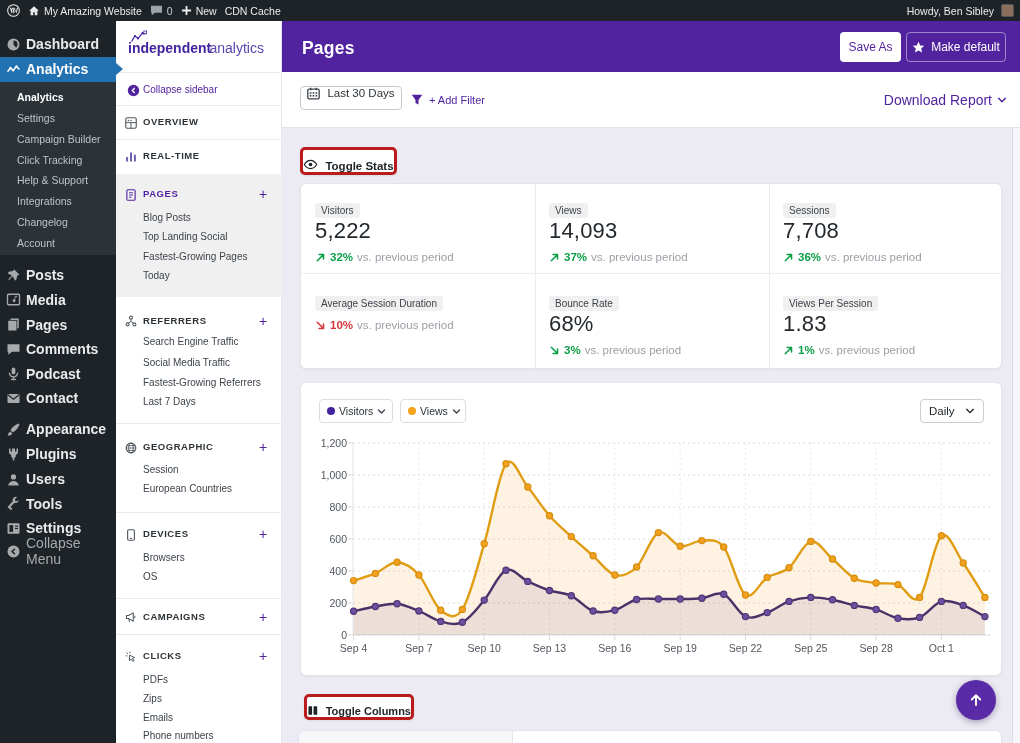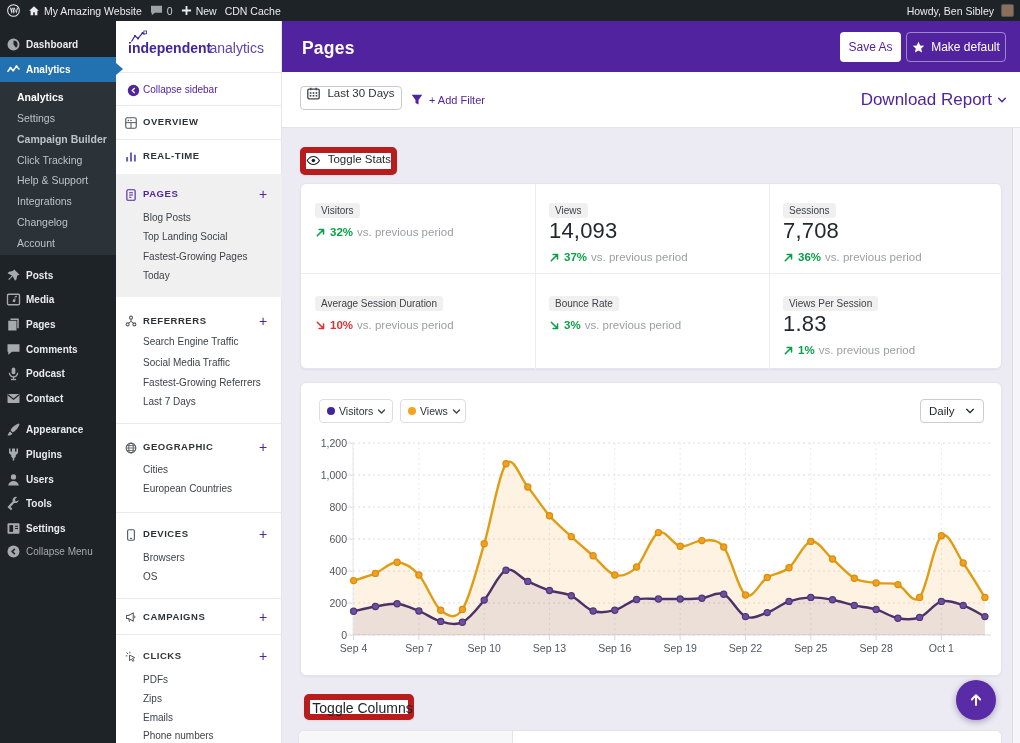--- a/index.html
+++ b/index.html
@@ -3,48 +3,48 @@
 *{margin:0;padding:0;box-sizing:border-box}
 html,body{width:1020px;height:743px;overflow:hidden}
 body{font-family:"Liberation Sans",sans-serif;background:#eceaf2;position:relative}
 .ab{position:absolute;display:flex;align-items:center}
 
 #adminbar{left:0;top:0;width:1020px;height:21px;background:#1d2327;color:#ebebee;font-size:10.5px;z-index:40}
 #adminbar .it{display:flex;align-items:center;gap:4px;margin-right:8px}
 #adminbar svg{display:block}
 
 #wpmenu{left:0;top:21px;width:116px;height:722px;background:#1d2327;display:block;z-index:30}
-.wpitem{position:absolute;left:0;width:116px;height:25px;display:flex;align-items:center;color:#e8eaed;font-size:10px;font-weight:700}
+.wpitem{position:absolute;left:0;width:116px;height:25px;display:flex;align-items:center;color:#e8eaed;font-size:14px;font-weight:700}
 .wpitem .ic{width:15px;height:15px;margin-left:6px;margin-right:5px;flex:0 0 15px;display:flex;align-items:center;justify-content:center}
 .wpsub{position:absolute;left:0;width:116px;background:#2c3338}
 .wpsubitem{position:absolute;left:17px;font-size:10.5px;color:#bdc3c7;white-space:nowrap}
 #arrowcur{position:absolute;left:116px;top:63px;width:0;height:0;border:6px solid transparent;border-left:7px solid #2271b1;z-index:35}
 
 #iaside{position:absolute;left:116px;top:21px;width:166px;height:722px;background:#fff;z-index:20;border-right:1px solid #e6e4ec}
 .iadiv{position:absolute;left:0;width:166px;height:1px;background:#e9e8ee}
 .iasec{position:absolute;left:27px;font-size:9.5px;font-weight:700;letter-spacing:.55px;color:#2c3338;white-space:nowrap}
 .iasub{position:absolute;left:27px;font-size:10px;color:#3c434a;white-space:nowrap}
 .iaplus{position:absolute;left:143px;font-size:14px;color:#52239f;font-weight:400}
 .iaico{position:absolute;left:9px;width:12px;height:12px}
 
 #phead{position:absolute;left:282px;top:21px;width:738px;height:51px;background:#52239f}
 #phead h1{position:absolute;left:20px;top:15px;font-size:17.5px;line-height:24px;color:#fff;font-weight:700;letter-spacing:.2px}
 #saveas{position:absolute;left:840px;top:32px;width:61px;height:30px;background:#fff;border-radius:4px;color:#52239f;font-size:12px;font-weight:400;display:flex;align-items:center;justify-content:center}
 #makedef{position:absolute;left:906px;top:32px;width:100px;height:30px;border:1px solid rgba(255,255,255,.45);border-radius:4px;color:#fff;font-size:12px;font-weight:400;display:flex;align-items:center;justify-content:center;gap:6px}
 
 #toolbar{position:absolute;left:282px;top:72px;width:738px;height:56px;background:#fff;border-bottom:1px solid #e4e3e9}
 #last30{position:absolute;left:18px;top:14px;width:102px;height:24px;border:1px solid #c9cacf;border-radius:4px;background:#fff;display:flex;align-items:flex-start;justify-content:center;gap:7px;font-size:11.5px;color:#2c3338;font-weight:400}
 #addfilter{position:absolute;left:129px;top:14px;height:28px;display:flex;align-items:center;gap:6px;color:#52239f;font-size:11px;font-weight:400}
-#dlreport{position:absolute;right:13px;top:14px;height:28px;display:flex;align-items:center;gap:5px;color:#52239f;font-size:17px;font-weight:400}
+#dlreport{position:absolute;right:13px;top:14px;height:28px;display:flex;align-items:center;gap:5px;color:#52239f;font-size:14px;font-weight:400}
 
 #content{position:absolute;left:282px;top:128px;width:738px;height:615px;background:#eceaf2}
 #scrollstrip{position:absolute;left:1012px;top:128px;width:8px;height:615px;background:#f6f5f9;border-left:1px solid #dddce4;z-index:25}
-.wbtn{position:absolute;white-space:nowrap;background:#fff;border-radius:5px;display:flex;align-items:flex-start;justify-content:center;gap:7px;font-size:12px;color:#1d2327;font-weight:400;box-shadow:0 1px 2px rgba(20,20,40,.08);border:6px solid #b91c1c}
+.wbtn{position:absolute;white-space:nowrap;background:#fff;border-radius:5px;display:flex;align-items:flex-end;justify-content:center;gap:7px;font-size:12px;color:#1d2327;font-weight:700;box-shadow:0 1px 2px rgba(20,20,40,.08);border:3px solid #b91c1c}
 #togglestats{left:18px;top:19px;width:97px;height:28px;font-size:11.5px}
-#togglecols{left:22px;top:566px;width:110px;height:26px;font-size:14px}
+#togglecols{left:22px;top:566px;width:110px;height:26px;font-size:11px}
 
 #stats{position:absolute;left:18px;top:55px;width:702px;height:186px;background:#fff;border:1px solid #e5e4ea;border-radius:6px;box-shadow:0 1px 2px rgba(20,20,40,.05)}
 .scell{position:absolute;width:234px}
 .scell .pill{display:inline-block;background:#f0f0f1;border-radius:3px;padding:0 6px;line-height:15px;height:15px;font-size:10px;color:#3c434a;font-weight:400}
 .scell .num{font-size:22px;line-height:24px;color:#23282d;margin-top:1px;letter-spacing:.2px}
 .scell .chg{margin-top:7px;font-size:11.5px;line-height:14px;color:#9b9ea4;display:flex;align-items:center;gap:4px}
 .chg b.g{color:#0b9f47}.chg b.r{color:#d63638}
 .sdivv{position:absolute;top:0;width:1px;height:186px;background:#ececf1}
 .sdivh{position:absolute;left:0;top:89px;width:702px;height:1px;background:#ececf1}
 
@@ -110,21 +110,21 @@
         <svg width="15" height="15" viewBox="0 0 20 20">
           <path d="M2 13l4-5 3.5 3L14 6l4 4" fill="none" stroke="#fff" stroke-width="2"></path>
           <circle cx="6" cy="8" r="1.6" fill="#fff"></circle>
           <circle cx="9.5" cy="11" r="1.6" fill="#fff"></circle>
           <circle cx="14" cy="6" r="1.6" fill="#fff"></circle>
         </svg>
       </span>Analytics</div>
     <div class="wpsub" style="top:60.5px;height:173px"></div>
     <div class="wpsubitem" style="top:70.0px;color:#fff;font-weight:700">Analytics</div>
     <div class="wpsubitem" style="top:90.8px;color:#bdc3c7;font-weight:400">Settings</div>
-    <div class="wpsubitem" style="top:111.7px;color:#bdc3c7;font-weight:700">Campaign Builder</div>
+    <div class="wpsubitem" style="top:111.7px;color:#bdc3c7;font-weight:400">Campaign Builder</div>
     <div class="wpsubitem" style="top:132.5px;color:#bdc3c7;font-weight:400">Click Tracking</div>
     <div class="wpsubitem" style="top:153.3px;color:#bdc3c7;font-weight:400">Help &amp; Support</div>
     <div class="wpsubitem" style="top:174.2px;color:#bdc3c7;font-weight:400">Integrations</div>
     <div class="wpsubitem" style="top:195.1px;color:#bdc3c7;font-weight:400">Changelog</div>
     <div class="wpsubitem" style="top:215.9px;color:#bdc3c7;font-weight:400">Account</div>
     <div class="wpitem" style="top:241.8px"><span class="ic">
         <svg width="15" height="15" viewBox="0 0 20 20">
           <path d="M11 2l7 7-3 1-1 5-2 2-3-6-5 5-1-1 5-5-6-3 2-2 5-1z" fill="#a7aaad"></path>
         </svg>
       </span>Posts</div>
@@ -253,21 +253,21 @@
     <div class="iasub" style="top:356px">Fastest-Growing Referrers</div>
     <div class="iasub" style="top:375px">Last 7 Days</div>
     <div class="iadiv" style="top:402px"></div>
     <div class="iaico" style="top:419px"><svg width="12" height="12" viewBox="0 0 16 16">
         <circle cx="8" cy="8" r="6.5" fill="none" stroke="#50575e" stroke-width="1.4"></circle>
         <ellipse cx="8" cy="8" rx="3" ry="6.5" fill="none" stroke="#50575e" stroke-width="1.2"></ellipse>
         <path d="M1.5 8h13M2.5 4.8h11M2.5 11.2h11" stroke="#50575e" stroke-width="1.1" fill="none"></path>
       </svg></div>
     <div class="iasec" style="top:420px;color:#2c3338">GEOGRAPHIC</div>
     <div class="iaplus" style="top:418px">+</div>
-    <div class="iasub" style="top:443px">Cities</div>
+    <div class="iasub" style="top:443px">Session</div>
     <div class="iasub" style="top:462px">European Countries</div>
     <div class="iadiv" style="top:491px"></div>
     <div class="iaico" style="top:506px"><svg width="12" height="12" viewBox="0 0 16 16">
         <rect x="3.5" y="1" width="9" height="14" rx="1.6" fill="none" stroke="#50575e" stroke-width="1.5"></rect>
         <line x1="6.5" y1="12.5" x2="9.5" y2="12.5" stroke="#50575e" stroke-width="1.4"></line>
       </svg></div>
     <div class="iasec" style="top:507px;color:#2c3338">DEVICES</div>
     <div class="iaplus" style="top:505px">+</div>
     <div class="iasub" style="top:531px">Browsers</div>
     <div class="iasub" style="top:550px">OS</div>
@@ -328,20 +328,21 @@
  <div id="togglestats" class="wbtn"><svg width="15" height="15" viewBox="0 0 20 20">
         <path d="M10 4.5c-4.5 0-7.5 4.2-8.3 5.5.8 1.3 3.8 5.5 8.3 5.5s7.5-4.2 8.3-5.5C17.5 8.7 14.5 4.5 10 4.5z" fill="none" stroke="#1d2327" stroke-width="1.5"></path>
         <circle cx="10" cy="10" r="2.4" fill="#1d2327"></circle>
       </svg>Toggle Stats</div>
  <div id="stats">
   <div class="sdivv" style="left:234px"></div>
       <div class="sdivv" style="left:468px"></div>
       <div class="sdivh"></div>
   <div class="scell" style="left:14px;top:16px">
 <span class="pill">Visitors</span>
+<div class="num">5,222</div>
 <div class="chg">
           <svg width="11" height="11" viewBox="0 0 12 12">
             <path d="M2.5 9.5 9 3M4.5 2.7H9.3V7.5" fill="none" stroke="#0b9f47" stroke-width="1.7" stroke-linecap="round" stroke-linejoin="round"></path>
           </svg>
           <b class="g">32%</b>
           <span>vs. previous period</span>
         </div>
 </div>
       <div class="scell" style="left:248px;top:16px">
 <span class="pill">Views</span>
@@ -370,20 +371,21 @@
 <div class="chg">
           <svg width="11" height="11" viewBox="0 0 12 12">
             <path d="M2.5 2.5 9 9M9.3 4.5V9.3H4.5" fill="none" stroke="#d63638" stroke-width="1.7" stroke-linecap="round" stroke-linejoin="round"></path>
           </svg>
           <b class="r">10%</b>
           <span>vs. previous period</span>
         </div>
 </div>
       <div class="scell" style="left:248px;top:109px">
 <span class="pill">Bounce Rate</span>
+<div class="num">68%</div>
 <div class="chg">
           <svg width="11" height="11" viewBox="0 0 12 12">
             <path d="M2.5 2.5 9 9M9.3 4.5V9.3H4.5" fill="none" stroke="#0b9f47" stroke-width="1.7" stroke-linecap="round" stroke-linejoin="round"></path>
           </svg>
           <b class="g">3%</b>
           <span>vs. previous period</span>
         </div>
 </div>
       <div class="scell" style="left:482px;top:109px">
 <span class="pill">Views Per Session</span>

